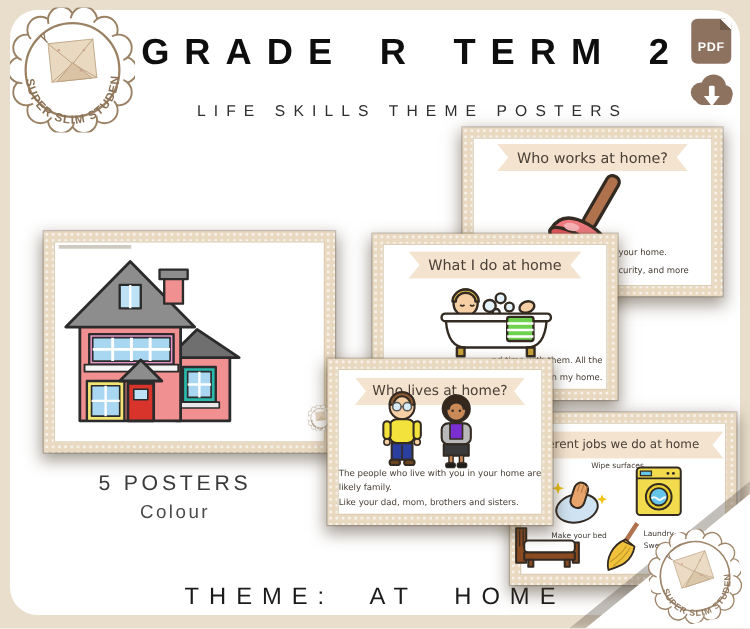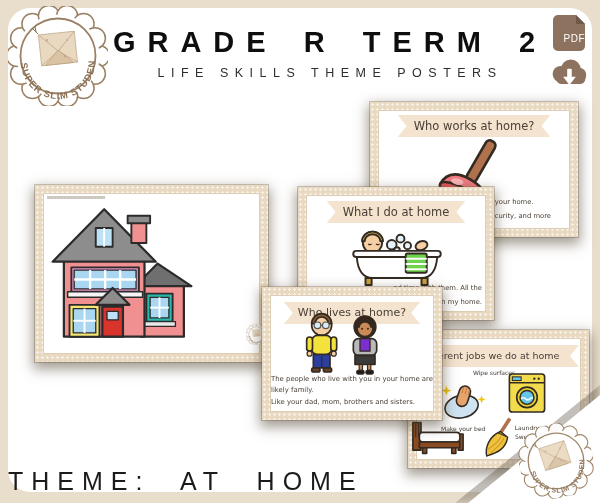--- a/index.html
+++ b/index.html
@@ -6,29 +6,29 @@
   .stage{position:relative;width:600px;height:503px;background:#e9decc;overflow:hidden;
          font-family:"Liberation Sans",sans-serif;}
   .card{position:absolute;left:8px;top:8px;width:584px;height:484px;background:#fff;border-radius:22px;}
 
   
   .badge{display:block;}
   .badge-hdr{position:absolute;left:8px;top:6px;width:100px;height:100px;z-index:6;}
   .title-block{position:absolute;left:112px;top:26px;width:436px;text-align:center;z-index:2;}
   .main-title{font-size:29px;font-weight:bold;letter-spacing:12px;word-spacing:6px;color:#0e0e0e;
               font-family:"Liberation Sans",sans-serif;white-space:nowrap;}
-  .sub-title{margin-top:7px;font-size:12.5px;letter-spacing:6.5px;color:#2e2e2e;white-space:nowrap;}
+  .sub-title{margin-top:23px;font-size:12.5px;letter-spacing:6.5px;color:#2e2e2e;white-space:nowrap;}
   .pdf-icon{position:absolute;left:553px;top:15px;width:32px;height:36px;background:#8d7260;
             border-radius:5px;z-index:3;}
   .pdf-icon::before{content:"";position:absolute;right:0;top:0;width:0;height:0;
             border-top:9px solid #fff;border-left:9px solid transparent;}
   .pdf-icon::after{content:"";position:absolute;right:0;top:0;width:0;height:0;
             border-bottom:9px solid #6f5949;border-right:9px solid transparent;}
-  .pdf-label{position:absolute;left:0;right:0;bottom:7px;text-align:right;color:#fff;
-            font-size:10px;font-weight:normal;letter-spacing:.5px;}
+  .pdf-label{position:absolute;left:0;right:0;bottom:7px;text-align:center;color:#fff;
+            font-size:10px;font-weight:bold;letter-spacing:.5px;}
   .dl-icon{position:absolute;left:549px;top:58px;width:40px;height:34px;z-index:3;}
 
   
   .caps-ribbon{position:absolute;left:0;top:110px;width:192px;height:33px;background:#cbbca7;
       clip-path:polygon(0 0,100% 0,calc(100% - 22px) 50%,100% 100%,0 100%);z-index:6;}
   .caps-ribbon span{display:block;line-height:33px;padding-left:17px;font-size:17.5px;
       color:#232323;letter-spacing:.5px;}
 
   
   .poster{position:absolute;background-color:#e9d9c1;
@@ -76,21 +76,21 @@
   .broom-svg{position:absolute;left:64px;top:78px;width:36px;height:42px;}
   #lb-wipe{left:42px;top:30px;width:70px;text-align:center;}
   #lb-laundry{left:88px;top:85px;width:44px;text-align:center;}
   #lb-bed{left:24px;top:86px;}
   #lb-sweep{left:98px;top:94px;}
 
   
   .summary{position:absolute;left:40px;top:377px;width:200px;text-align:center;z-index:2;}
   .summary .count{font-size:17px;letter-spacing:3px;color:#3a3a3a;font-weight:500;}
   .summary .variant{margin-top:4px;font-size:15px;letter-spacing:2px;color:#4a4a4a;}
-  .footer-theme{position:absolute;left:8px;right:8px;top:467px;font-size:25px;
+  .footer-theme{position:absolute;left:8px;right:8px;top:467px;text-align:center;font-size:19px;
       letter-spacing:8px;word-spacing:16px;color:#1b1b1b;z-index:2;white-space:nowrap;}
 
   
   .curl-shadow{position:absolute;left:0;top:0;width:600px;height:503px;z-index:7;pointer-events:none;
       clip-path:polygon(455px 503px,600px 385px,600px 503px);
       background:rgba(95,85,70,.38);filter:blur(4px);}
   .curl-face{position:absolute;left:0;top:0;width:600px;height:503px;z-index:8;
       clip-path:polygon(468px 503px,600px 395px,600px 503px);
       background:linear-gradient(to bottom right,#b9b6b1 0%,#e6e4e0 30%,#ffffff 62%);}
   .badge-curl{position:absolute;left:519px;top:424px;width:74px;height:74px;z-index:9;
@@ -345,20 +345,24 @@
         <circle cx="80.5" cy="20" r="1.2" fill="#332a22"></circle>
           <circle cx="87.5" cy="20" r="1.2" fill="#332a22"></circle>
       </svg>
       <div class="p4body">
         <div>The people who live with you in your home are likely family.</div>
         <div>Like your dad, mom, brothers and sisters.</div>
       </div>
     </div>
   </div>
 
+  <div class="summary">
+    <div class="count">5 POSTERS</div>
+    <div class="variant">Colour</div>
+  </div>
 
   <div class="footer-theme">THEME: AT HOME</div>
 
   <div class="curl-shadow"></div>
   <div class="curl-face"></div>
   <svg class="badge badge-curl">
       <use href="#badge-sym"></use>
     </svg>
 </div>
 

